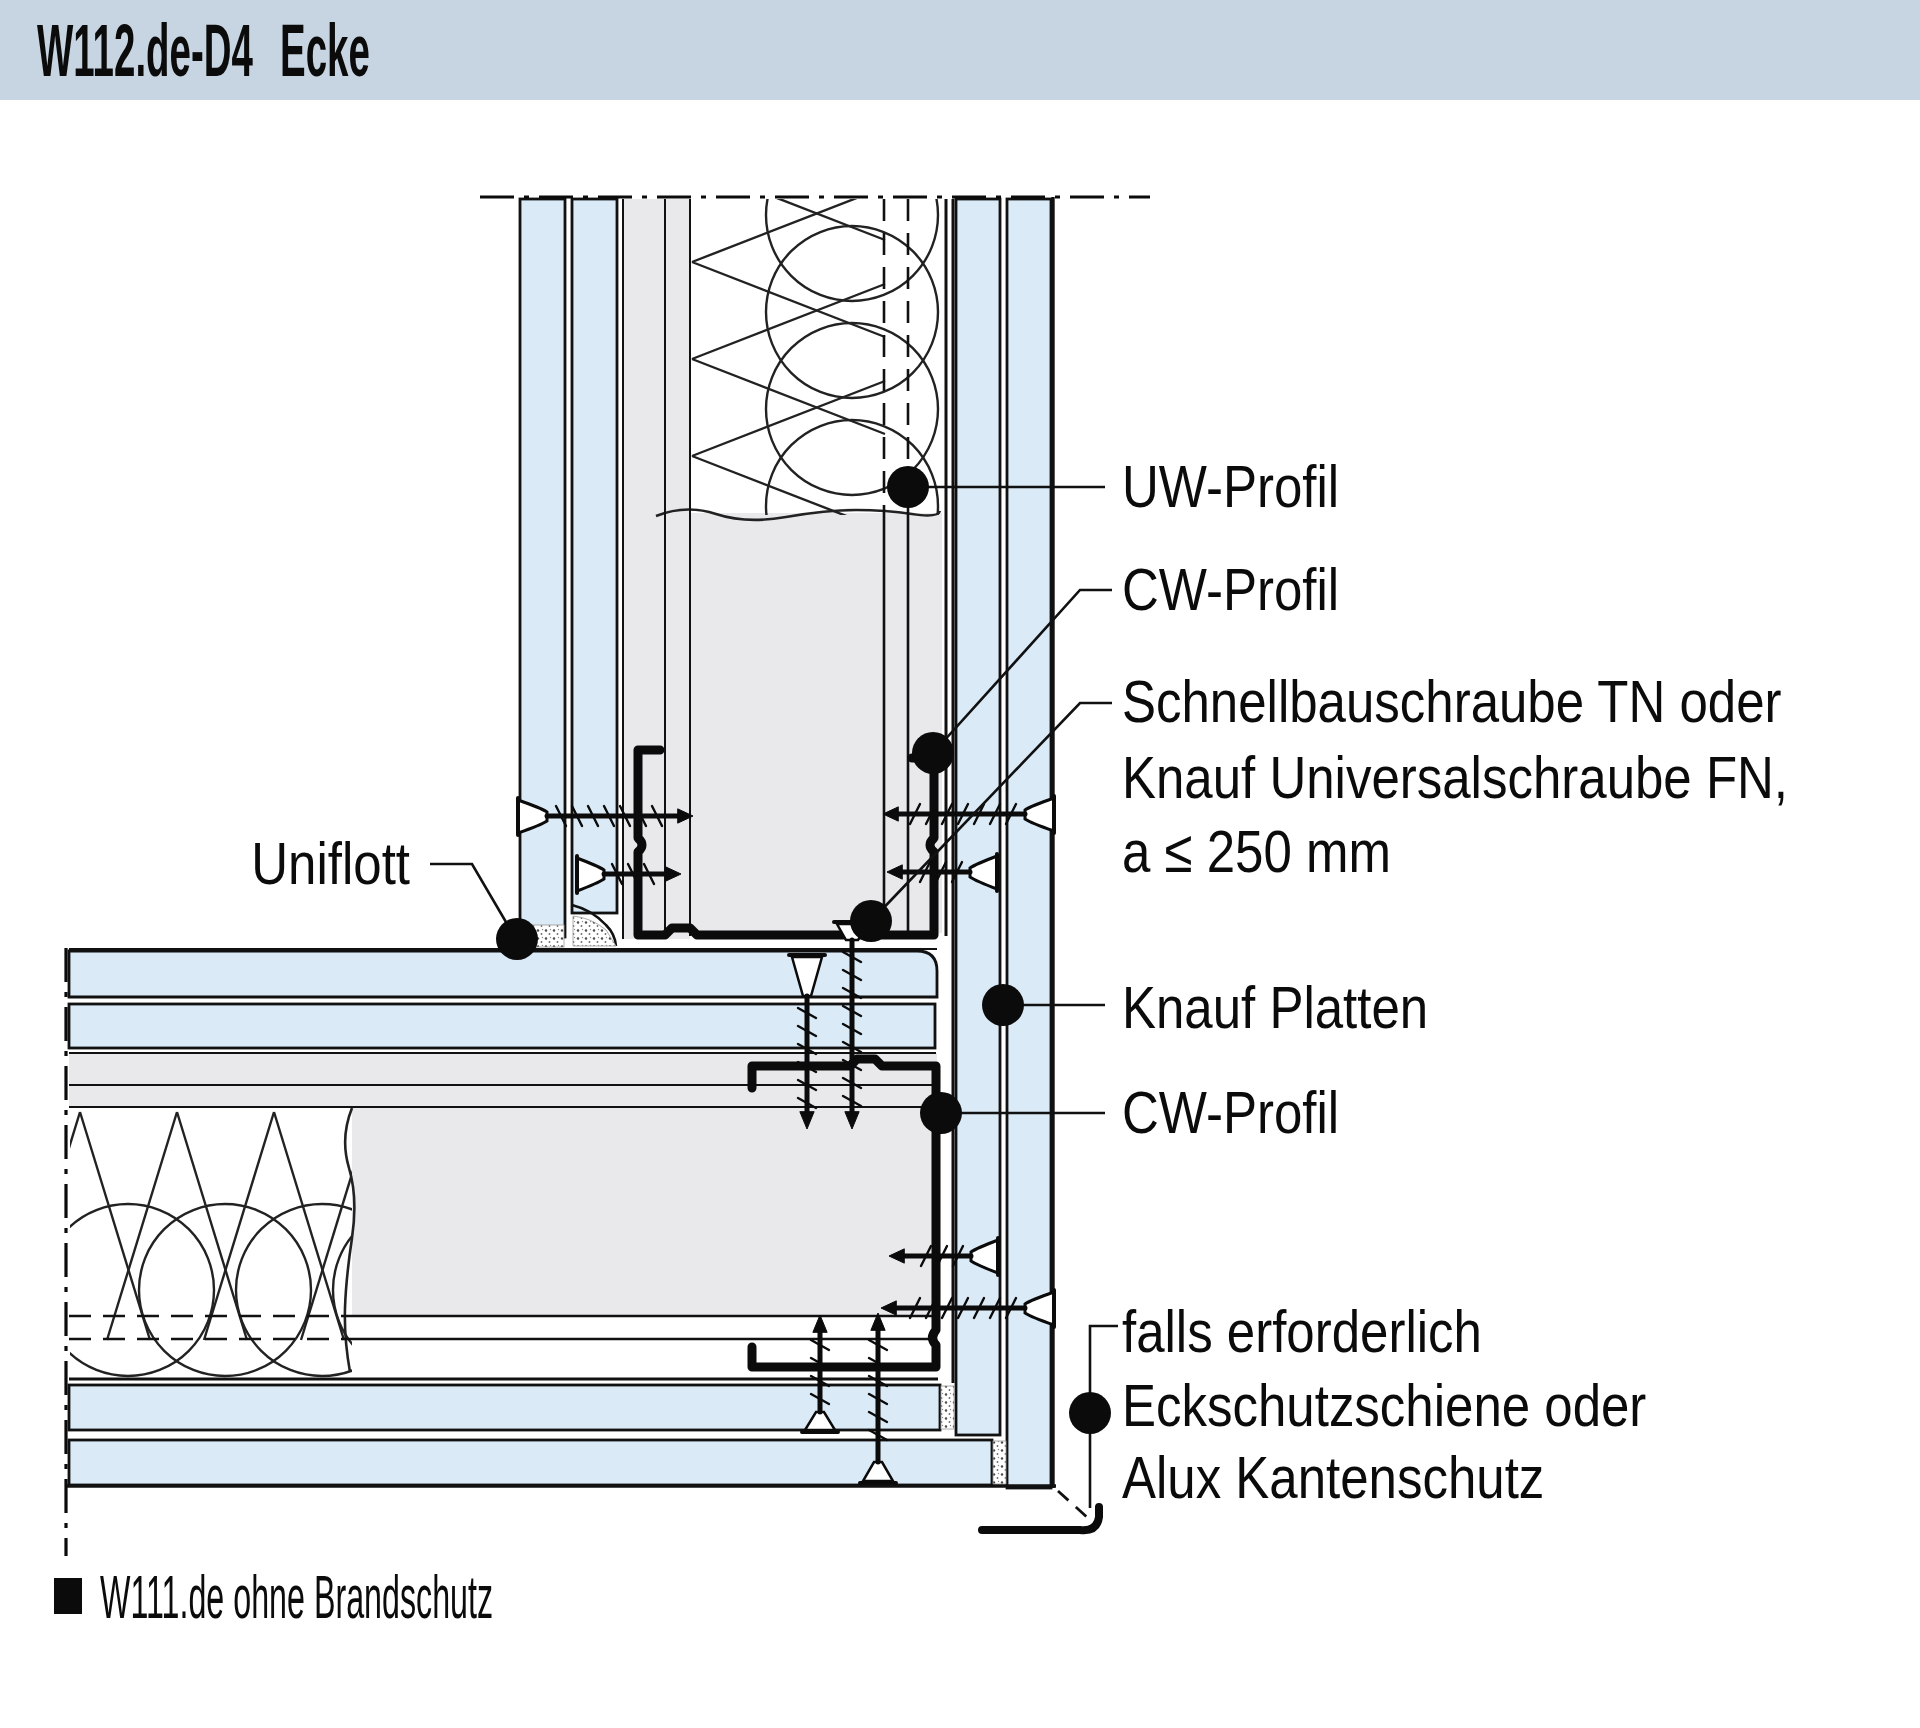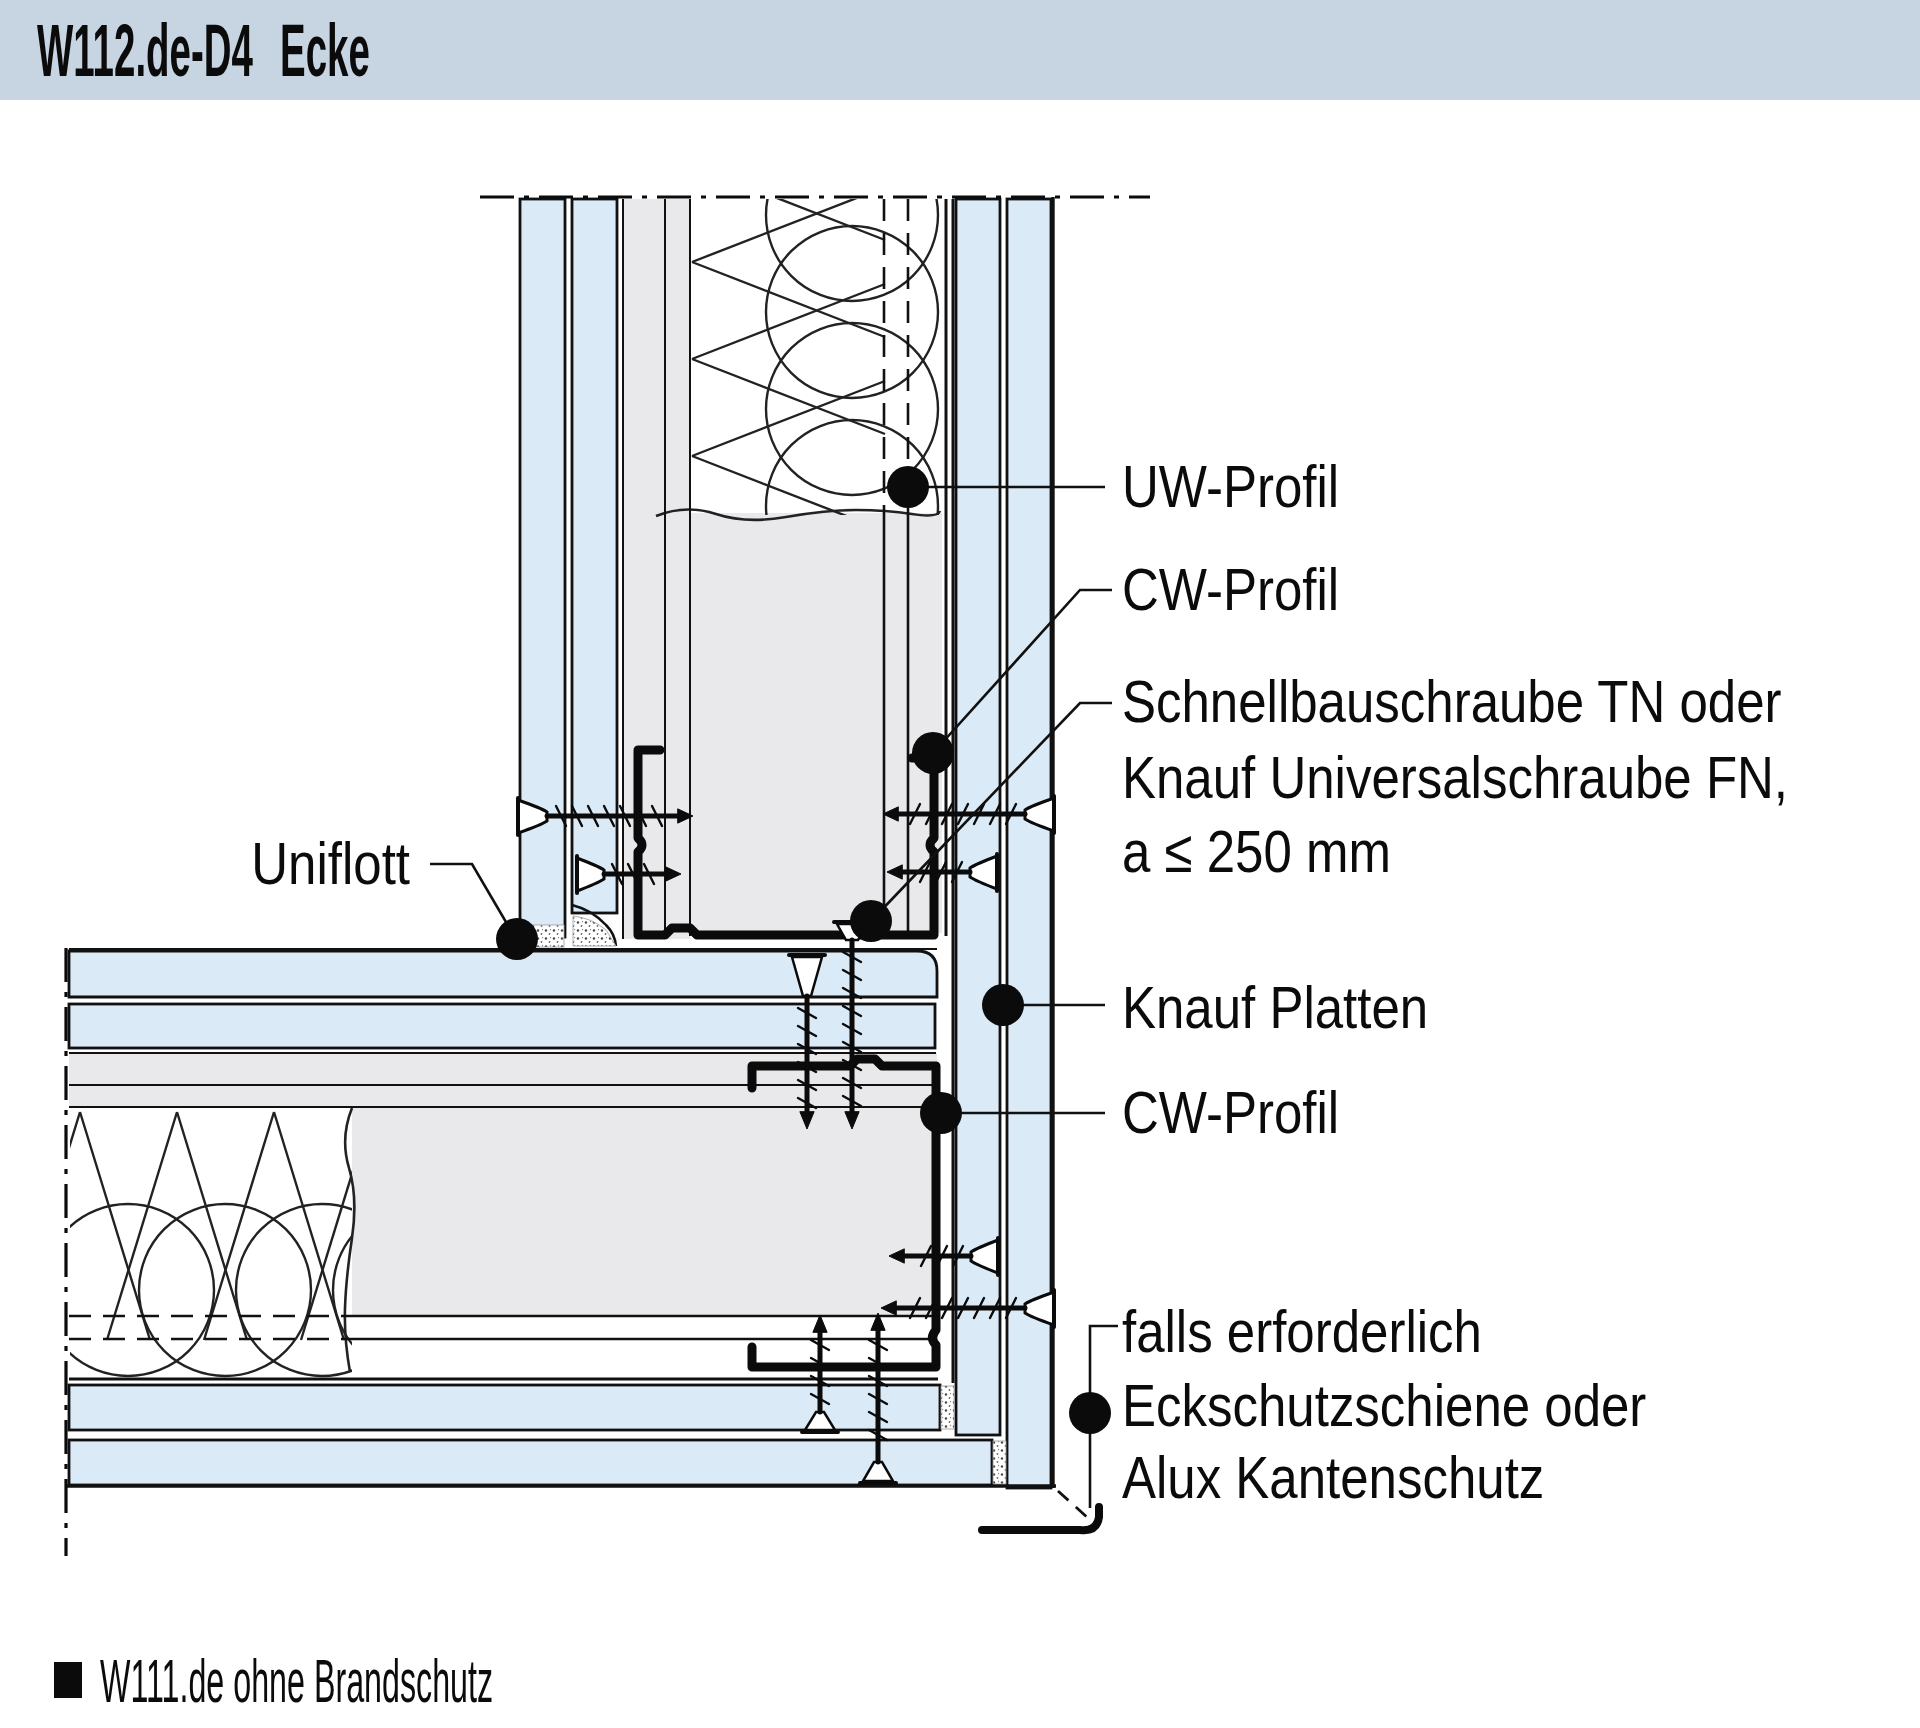--- a/index.html
+++ b/index.html
@@ -4,21 +4,21 @@
 <style>
   html,body{margin:0;padding:0;background:#fff;width:1920px;height:1728px;overflow:hidden;
             font-family:"Liberation Sans",sans-serif;}
   .page{position:relative;width:1896px;height:1728px;background:#fff;}
   .header-bar{position:absolute;left:0;top:0;width:1920px;height:100px;background:#c7d4e1;}
   .header-code{position:absolute;left:37px;top:8px;font-size:74px;font-weight:bold;color:#0b0b0b;
                transform:scaleX(0.52);transform-origin:left top;white-space:nowrap;letter-spacing:0px;}
   .header-title{position:absolute;left:280px;top:8px;font-size:74px;font-weight:bold;color:#0b0b0b;
                transform:scaleX(0.52);transform-origin:left top;white-space:nowrap;}
   .drawing-svg{position:absolute;left:0;top:0;width:1920px;height:1728px;}
-  .footer{position:absolute;left:0;top:1645px;width:1920px;height:80px;}
+  .footer{position:absolute;left:0;top:1561px;width:1920px;height:80px;}
   .footer-bullet{position:absolute;left:54px;top:17px;width:28px;height:36px;background:#0b0b0b;}
   .footer-note{position:absolute;left:100px;top:0px;font-size:62px;color:#0b0b0b;
                transform:scaleX(0.52);transform-origin:left top;white-space:nowrap;}
   svg text{font-family:"Liberation Sans",sans-serif;font-size:60px;fill:#0b0b0b;}
 </style>
 </head>
 <body>
 
 <div class="page">
 

